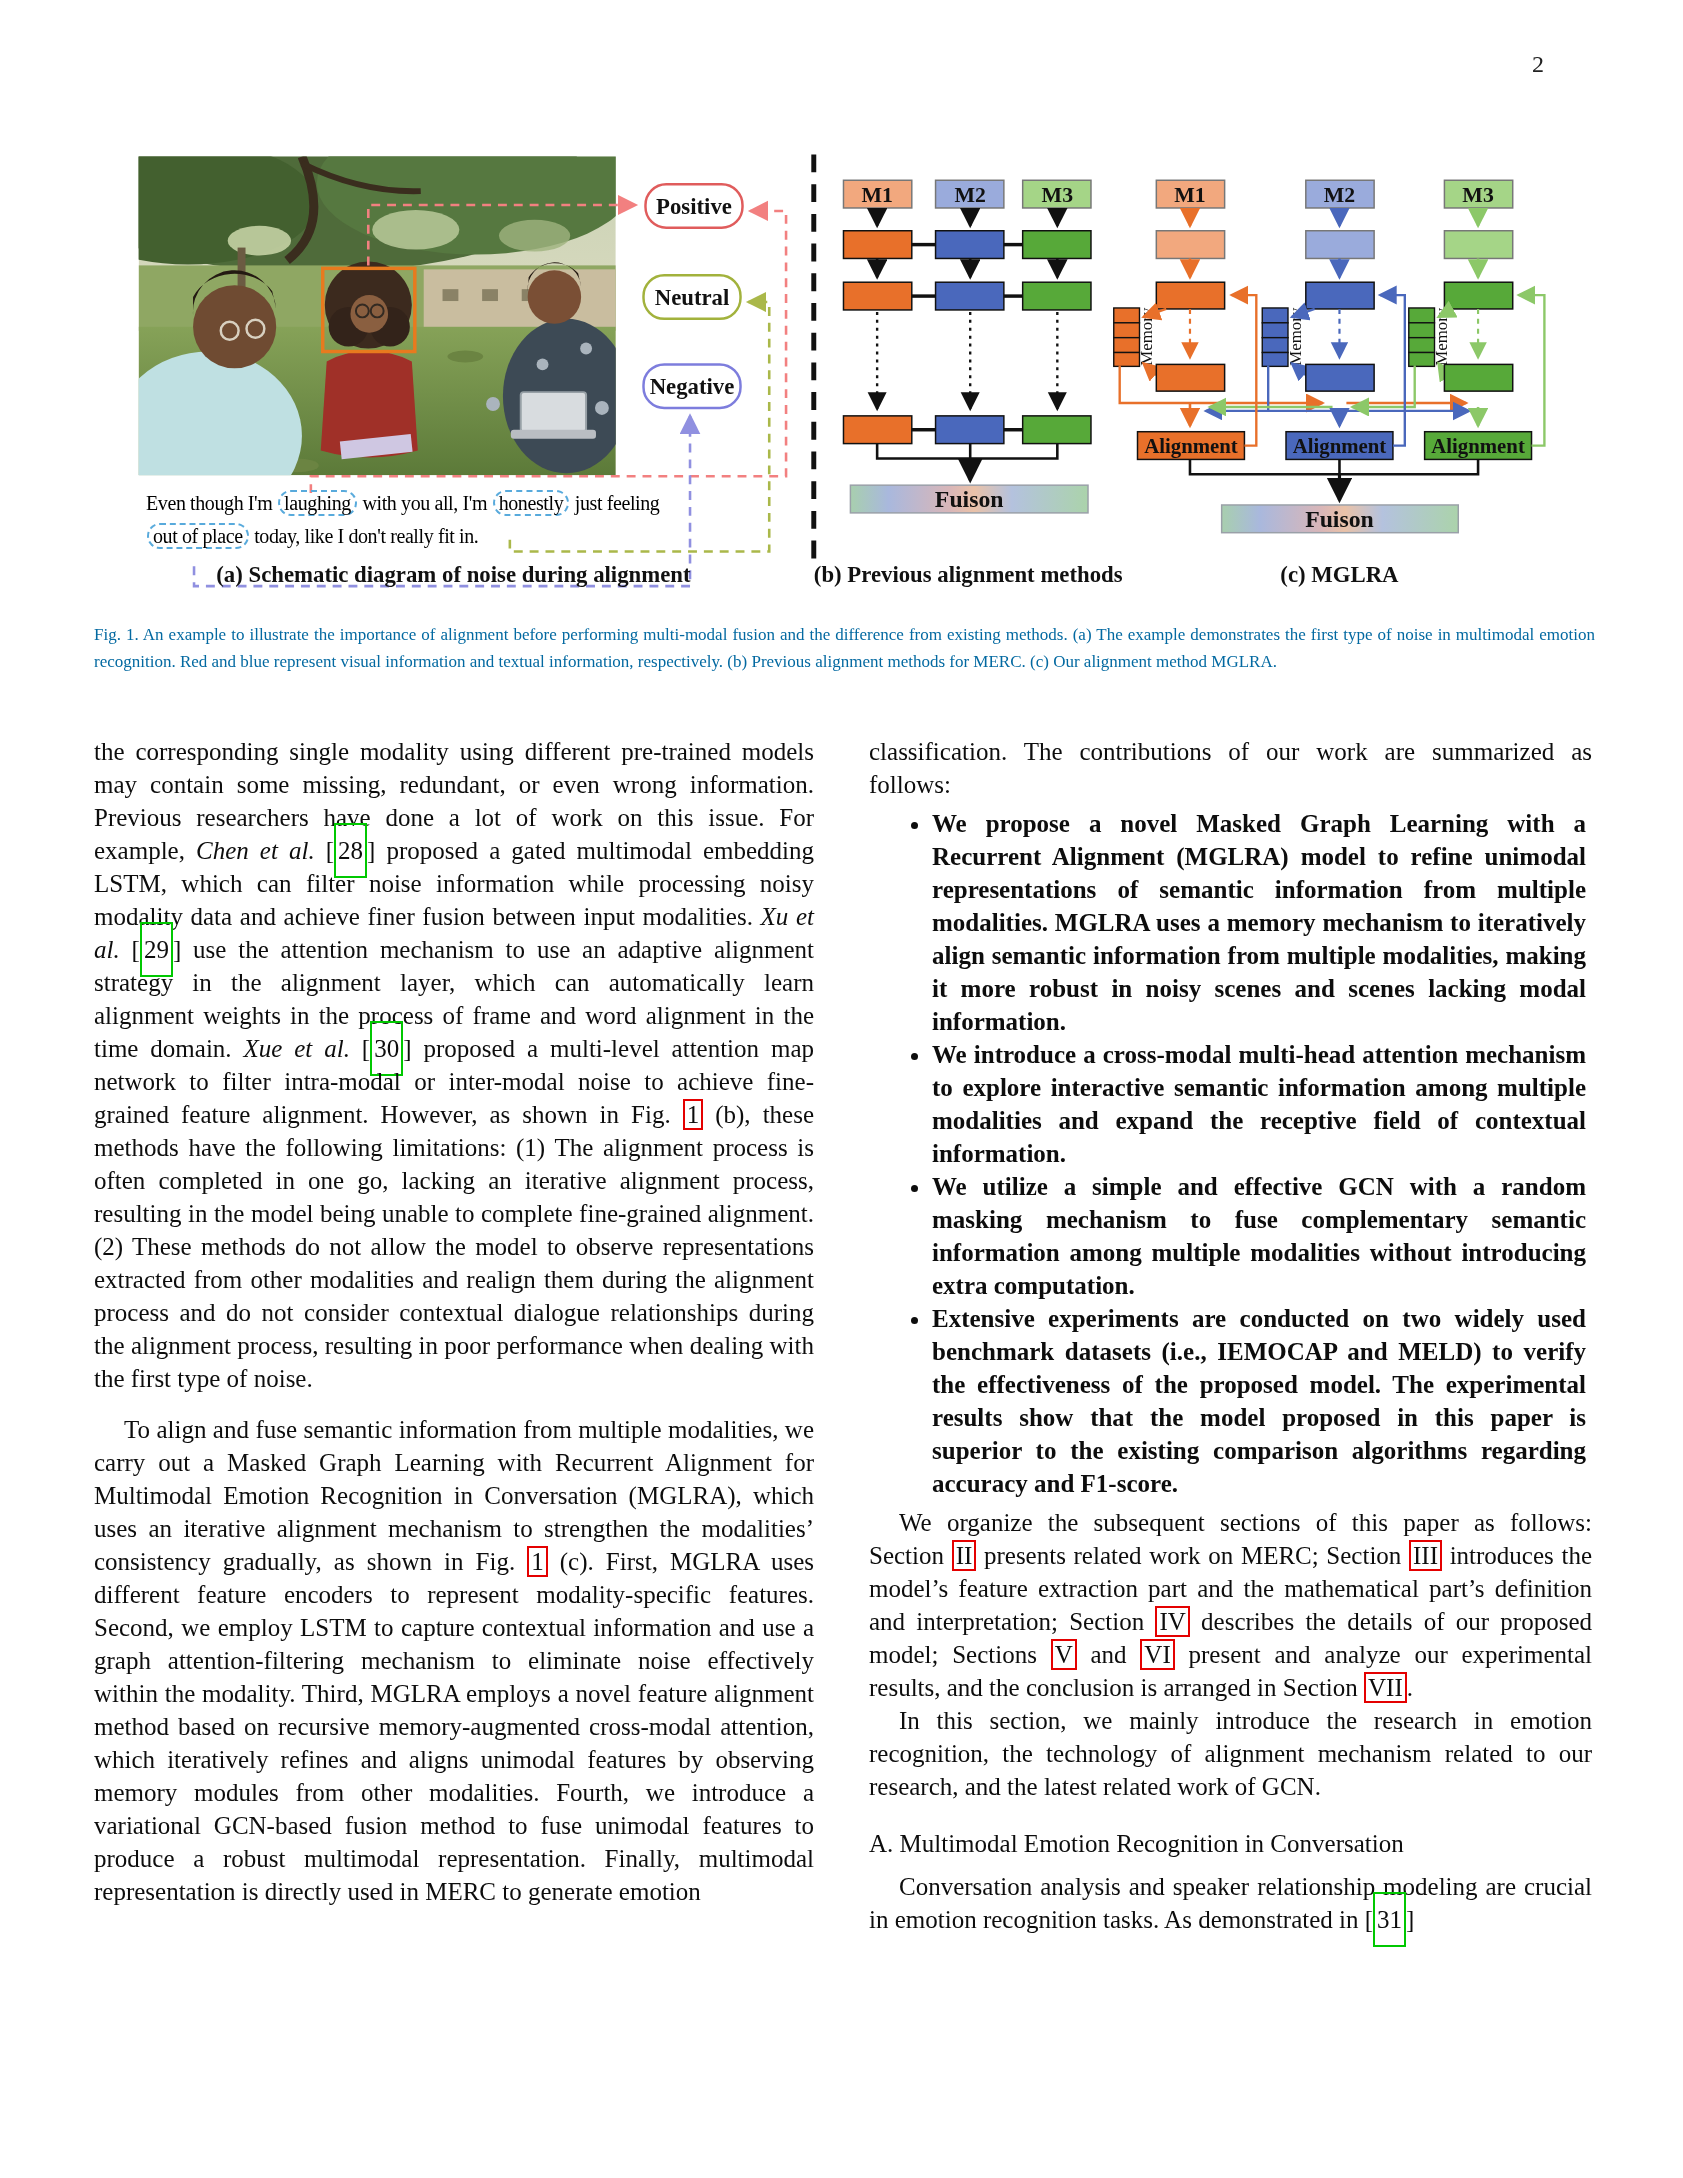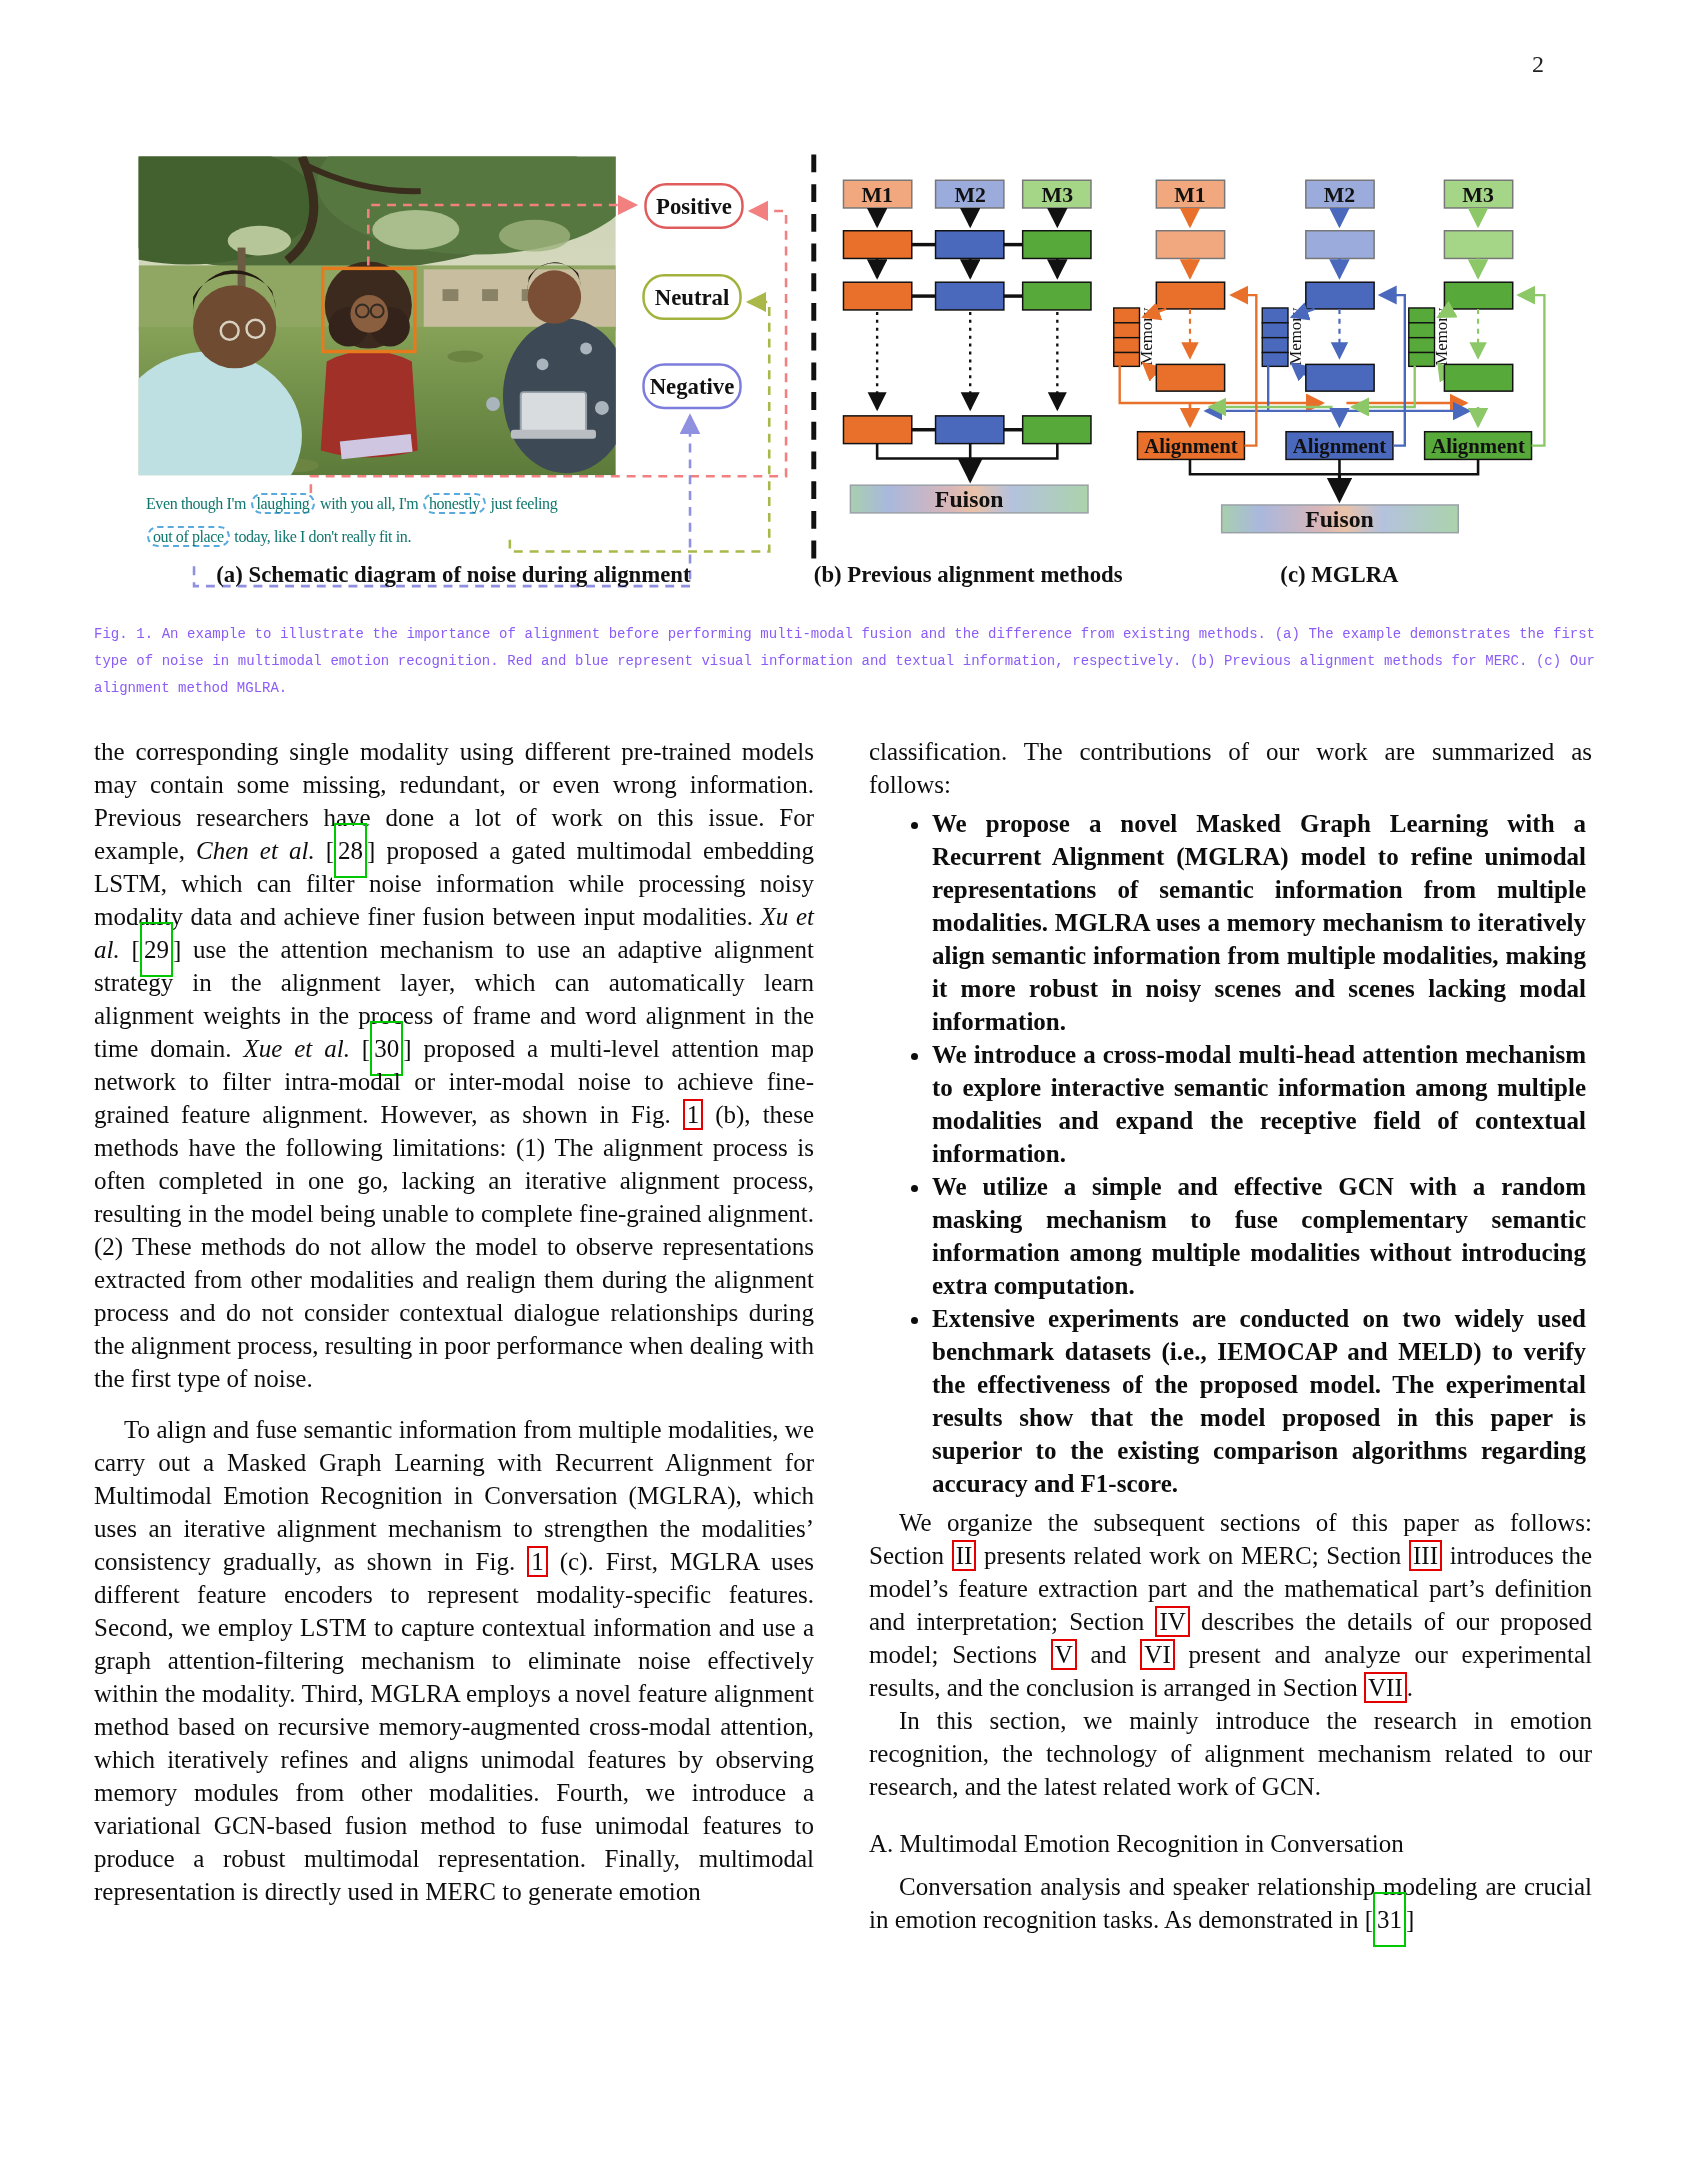--- a/index.html
+++ b/index.html
@@ -5,28 +5,28 @@
   html,body{margin:0;padding:0;}
   body{
     width:1683px;height:2178px;position:relative;background:#ffffff;
     font-family:"Liberation Serif", serif;color:#111;
   }
   .page-number{position:absolute;top:51px;left:1532px;font-size:24px;color:#222;}
   
   .fig-svg{position:absolute;top:0;left:0;}
   .utterance{
     position:absolute;left:146px;top:487px;width:634px;
-    font-size:16px;line-height:33px;letter-spacing:-0.4px;color:#0f766e;
+    font-size:20px;line-height:33px;letter-spacing:-0.4px;color:#000000;
   }
   .circled{
     border:2px dashed #58aadc;border-radius:14px;padding:0 4px;margin:0 1px;
   }
   .fig-caption{
     position:absolute;left:94px;top:621px;width:1501px;
-    font-size:14px;line-height:27px;text-align:justify;color:#8b5cf6;font-family:Liberation Mono, monospace;
+    font-size:17px;line-height:27px;text-align:justify;color:#0369a1;
   }
   
   .col{
     position:absolute;top:735px;font-size:25px;line-height:33px;
     text-align:justify;color:#0d0d0d;
   }
   .col-left{left:94px;width:720px;}
   .col-right{left:869px;width:723px;}
   .col p{margin:0;}
   p.indent{text-indent:30px;}

